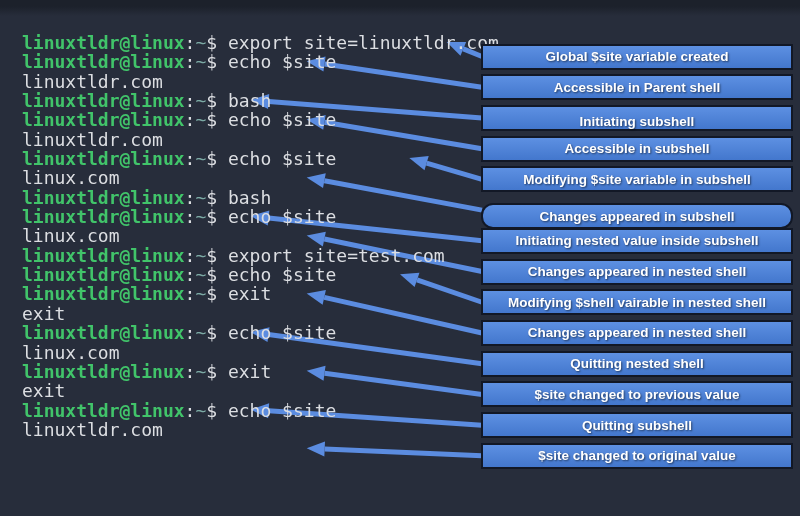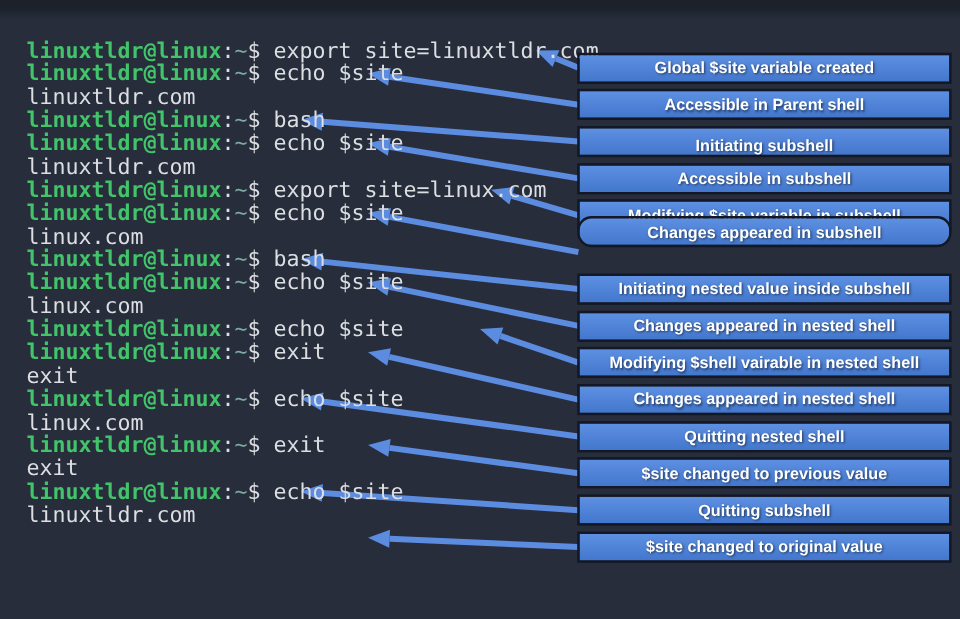--- a/index.html
+++ b/index.html
@@ -133,26 +133,26 @@
         <polygon points="306.6875,448.21875 324.34383799341686,456.49544793228097 324.9970146336706,441.50967600432784" fill="#5b8ce0"></polygon>
       </g>
     </svg>
   <div id="terminal">
       <div class="term-line"><span class="prompt-user">linuxtldr@linux</span><span class="prompt-sep">:</span><span class="prompt-path">~</span><span class="prompt-sym">$</span><span class="cmd-text"> </span><span class="cmd-text">export site=linuxtldr.com</span></div>
       <div class="term-line"><span class="prompt-user">linuxtldr@linux</span><span class="prompt-sep">:</span><span class="prompt-path">~</span><span class="prompt-sym">$</span><span class="cmd-text"> </span><span class="cmd-text">echo $site</span></div>
       <div class="term-line"><span class="out-text">linuxtldr.com</span></div>
       <div class="term-line"><span class="prompt-user">linuxtldr@linux</span><span class="prompt-sep">:</span><span class="prompt-path">~</span><span class="prompt-sym">$</span><span class="cmd-text"> </span><span class="cmd-text">bash</span></div>
       <div class="term-line"><span class="prompt-user">linuxtldr@linux</span><span class="prompt-sep">:</span><span class="prompt-path">~</span><span class="prompt-sym">$</span><span class="cmd-text"> </span><span class="cmd-text">echo $site</span></div>
       <div class="term-line"><span class="out-text">linuxtldr.com</span></div>
-      <div class="term-line"><span class="prompt-user">linuxtldr@linux</span><span class="prompt-sep">:</span><span class="prompt-path">~</span><span class="prompt-sym">$</span><span class="cmd-text"> </span><span class="cmd-text">export site=linux.com</span></div>
       <div class="term-line"><span class="prompt-user">linuxtldr@linux</span><span class="prompt-sep">:</span><span class="prompt-path">~</span><span class="prompt-sym">$</span><span class="cmd-text"> </span><span class="cmd-text">echo $site</span></div>
       <div class="term-line"><span class="out-text">linux.com</span></div>
       <div class="term-line"><span class="prompt-user">linuxtldr@linux</span><span class="prompt-sep">:</span><span class="prompt-path">~</span><span class="prompt-sym">$</span><span class="cmd-text"> </span><span class="cmd-text">bash</span></div>
       <div class="term-line"><span class="prompt-user">linuxtldr@linux</span><span class="prompt-sep">:</span><span class="prompt-path">~</span><span class="prompt-sym">$</span><span class="cmd-text"> </span><span class="cmd-text">echo $site</span></div>
       <div class="term-line"><span class="out-text">linux.com</span></div>
+      <div class="term-line"><span class="prompt-user">linuxtldr@linux</span><span class="prompt-sep">:</span><span class="prompt-path">~</span><span class="prompt-sym">$</span><span class="cmd-text"> </span><span class="cmd-text">export site=test.com</span></div>
       <div class="term-line"><span class="prompt-user">linuxtldr@linux</span><span class="prompt-sep">:</span><span class="prompt-path">~</span><span class="prompt-sym">$</span><span class="cmd-text"> </span><span class="cmd-text">echo $site</span></div>
       <div class="term-line"><span class="prompt-user">linuxtldr@linux</span><span class="prompt-sep">:</span><span class="prompt-path">~</span><span class="prompt-sym">$</span><span class="cmd-text"> </span><span class="cmd-text">exit</span></div>
       <div class="term-line"><span class="out-text">exit</span></div>
       <div class="term-line"><span class="prompt-user">linuxtldr@linux</span><span class="prompt-sep">:</span><span class="prompt-path">~</span><span class="prompt-sym">$</span><span class="cmd-text"> </span><span class="cmd-text">echo $site</span></div>
       <div class="term-line"><span class="out-text">linux.com</span></div>
       <div class="term-line"><span class="prompt-user">linuxtldr@linux</span><span class="prompt-sep">:</span><span class="prompt-path">~</span><span class="prompt-sym">$</span><span class="cmd-text"> </span><span class="cmd-text">exit</span></div>
       <div class="term-line"><span class="out-text">exit</span></div>
       <div class="term-line"><span class="prompt-user">linuxtldr@linux</span><span class="prompt-sep">:</span><span class="prompt-path">~</span><span class="prompt-sym">$</span><span class="cmd-text"> </span><span class="cmd-text">echo $site</span></div>
       <div class="term-line"><span class="out-text">linuxtldr.com</span></div>
     </div>
@@ -165,21 +165,21 @@
       </div>
       <div class="anno-box" style="top: 104.94px; align-items: flex-end;">
         <span class="anno-label">Initiating subshell</span>
       </div>
       <div class="anno-box" style="top: 135.66px;">
         <span class="anno-label">Accessible in subshell</span>
       </div>
       <div class="anno-box" style="top: 166.38px;">
         <span class="anno-label">Modifying $site variable in subshell</span>
       </div>
-      <div class="anno-box" style="top: 180px; border-radius: 12px;">
+      <div class="anno-box" style="top: 203px; border-radius: 12px;">
         <span class="anno-label">Changes appeared in subshell</span>
       </div>
       <div class="anno-box" style="top: 227.82px;">
         <span class="anno-label">Initiating nested value inside subshell</span>
       </div>
       <div class="anno-box" style="top: 258.54px;">
         <span class="anno-label">Changes appeared in nested shell</span>
       </div>
       <div class="anno-box" style="top: 289.26px;">
         <span class="anno-label">Modifying $shell vairable in nested shell</span>

